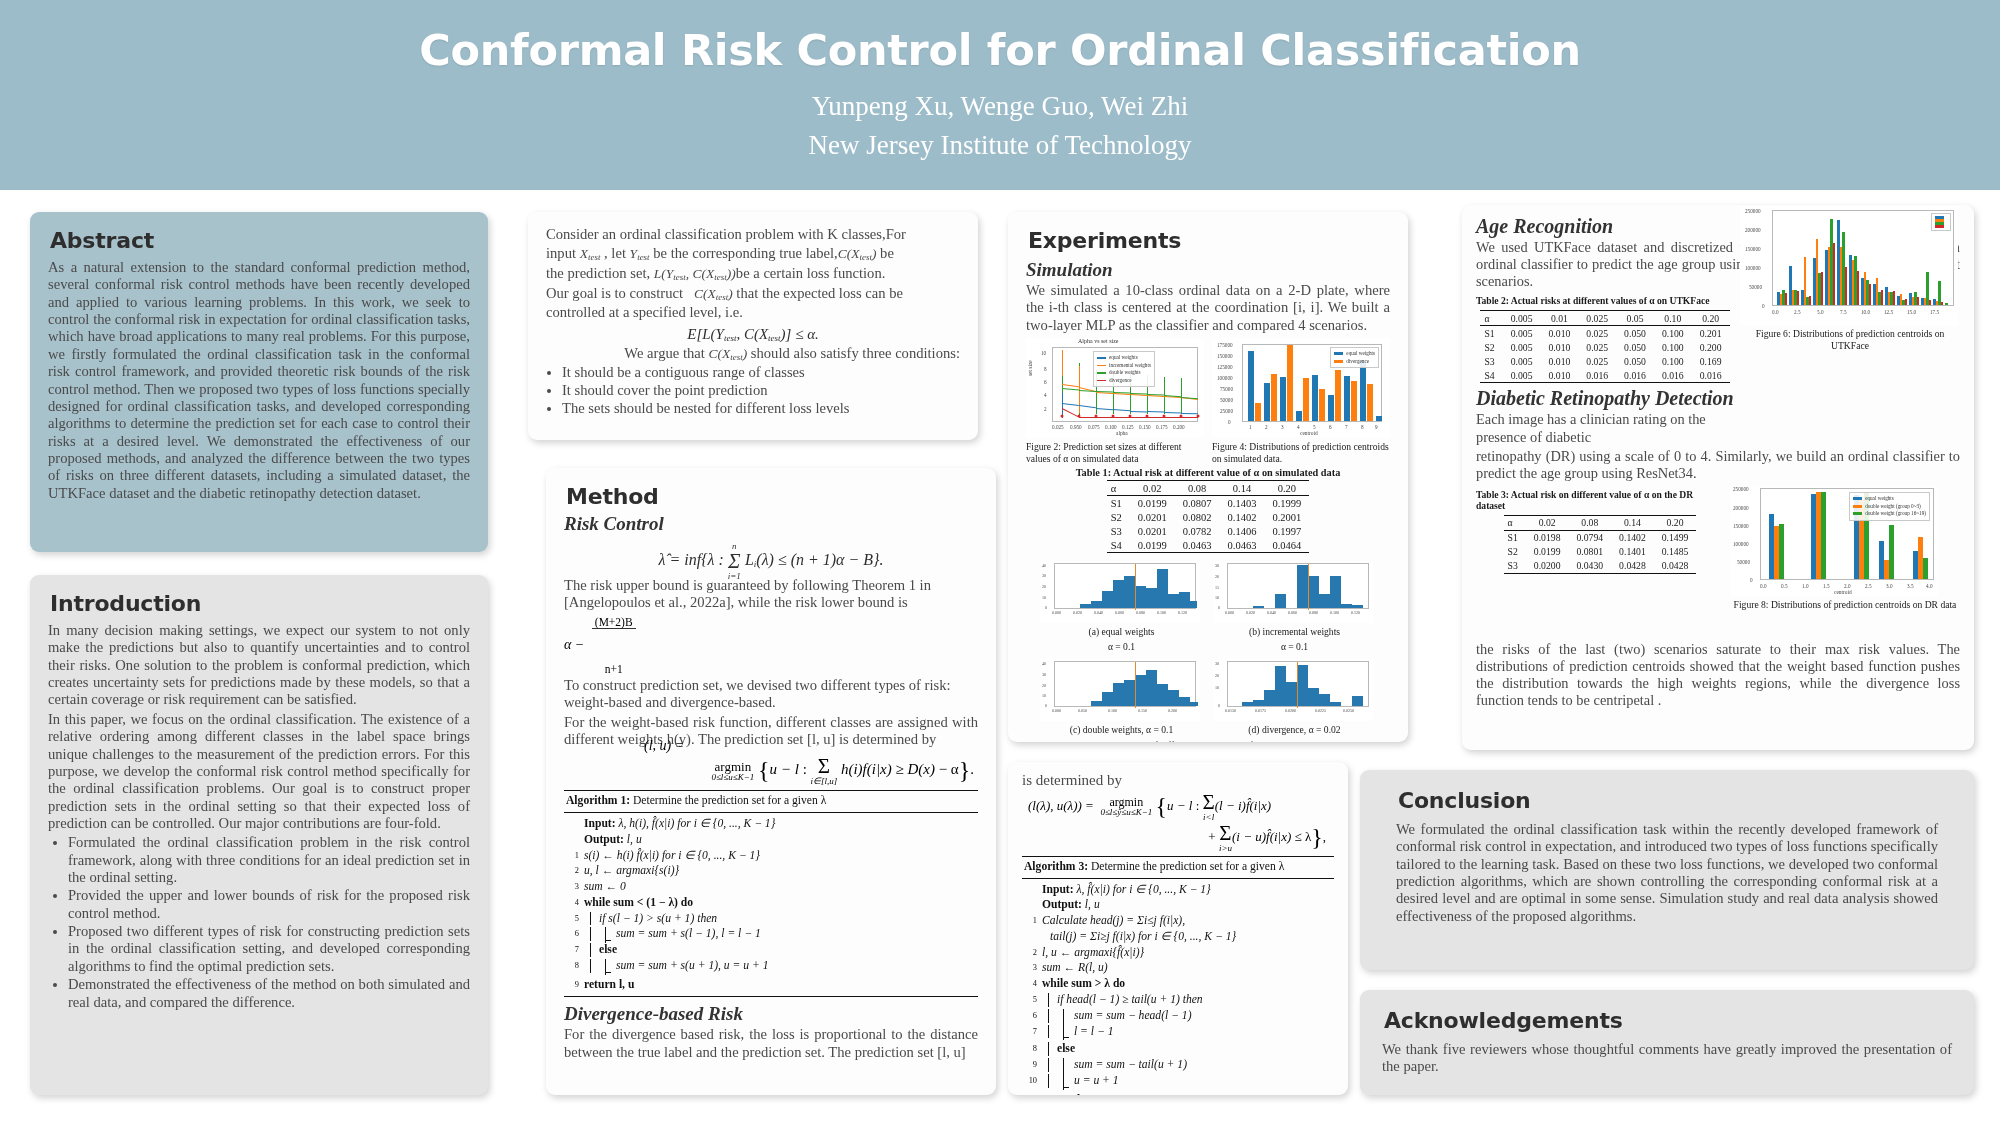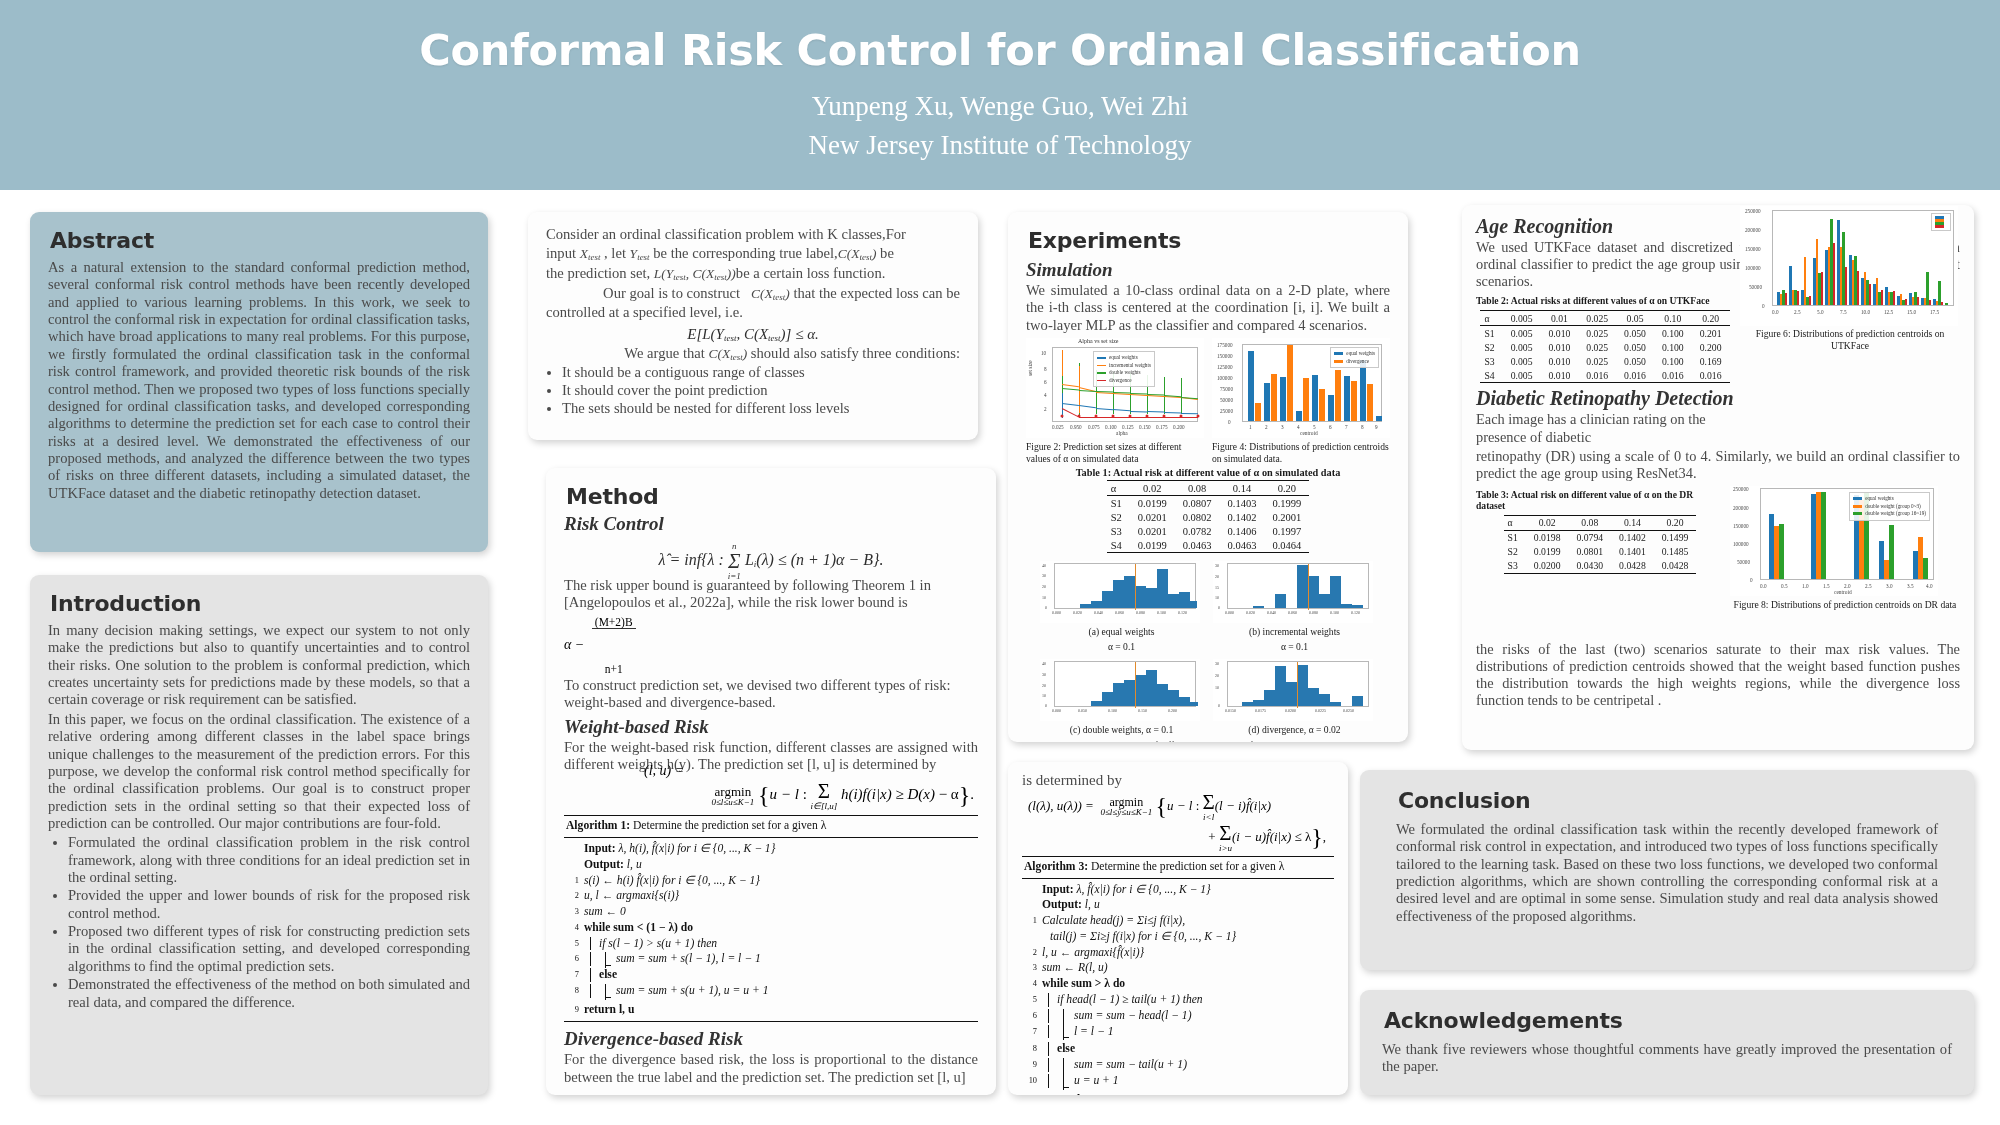--- a/index.html
+++ b/index.html
@@ -157,21 +157,21 @@
     <i class="mathinline">X<span class="sub">test</span></i>
     <span>, let</span>
     <i class="mathinline">Y<span class="sub">test</span></i>
     <span>be the corresponding true label,</span><i class="mathinline">C(X<span class="sub">test</span>)</i>
     <span>be</span>
   </p>
   <p class="body" style="text-align:left;">
     <span>the prediction set,</span>
     <i class="mathinline">L(Y<span class="sub">test</span>, C(X<span class="sub">test</span>))</i><span>be a certain loss function.</span>
   </p>
-  <p class="body" style="text-align:right;">
+  <p class="body" style="text-align:left;">
     <span>Our goal is to construct</span>
     &nbsp;&nbsp;<i class="mathinline">C(X<span class="sub">test</span>)</i>
     <span>that the expected loss can be</span>
   </p>
   <p class="body" style="text-align:left;">controlled at a specified level, i.e.</p>
   <div class="mathline">
     E[L(Y<span class="sub">test</span>, C(X<span class="sub">test</span>)] ≤ α.
   </div>
   <p class="body" style="text-align:right;margin-top:-2px;">
     <span>We argue that</span>
@@ -196,21 +196,20 @@
     L<span class="sub">i</span>(λ) ≤ (n + 1)α − B}.
   </div>
   <p class="body" style="text-align:left;margin-top:-8px;">The risk upper bound is guaranteed by following Theorem 1 in [Angelopoulos et al., 2022a], while the risk lower bound is</p>
   <div style="margin:4px 0 2px 0;">
     <span style="font-style:italic;font-size:14px;">α −&nbsp;</span>
     <span class="frac">
       <span class="num">(M+2)B</span><span class="den">n+1</span>
     </span>
   </div>
   <p class="body" style="text-align:left;">To construct prediction set, we devised two different types of risk: weight-based and divergence-based.</p>
-  <h3>Weight-based Risk</h3>
   <p class="body">For the weight-based risk function, different classes are assigned with different weights h(y). The prediction set [l, u] is determined by</p>
   <div style="text-align:left;padding-left:80px;font-style:italic;font-size:14px;margin-top:-12px;">(l, u) =</div>
   <div style="text-align:right;font-size:15px;padding-right:4px;margin-top:2px;">
     <span class="opstack">
       <span style="display:block;font-size:13px;">argmin</span>
       <span class="bot">0≤l≤u≤K−1</span>
     </span>
     <span class="brace">{</span><i>u − l</i> :
     <span class="opstack">
       <span class="mid">Σ</span><span class="bot">i∈[l,u]</span>

